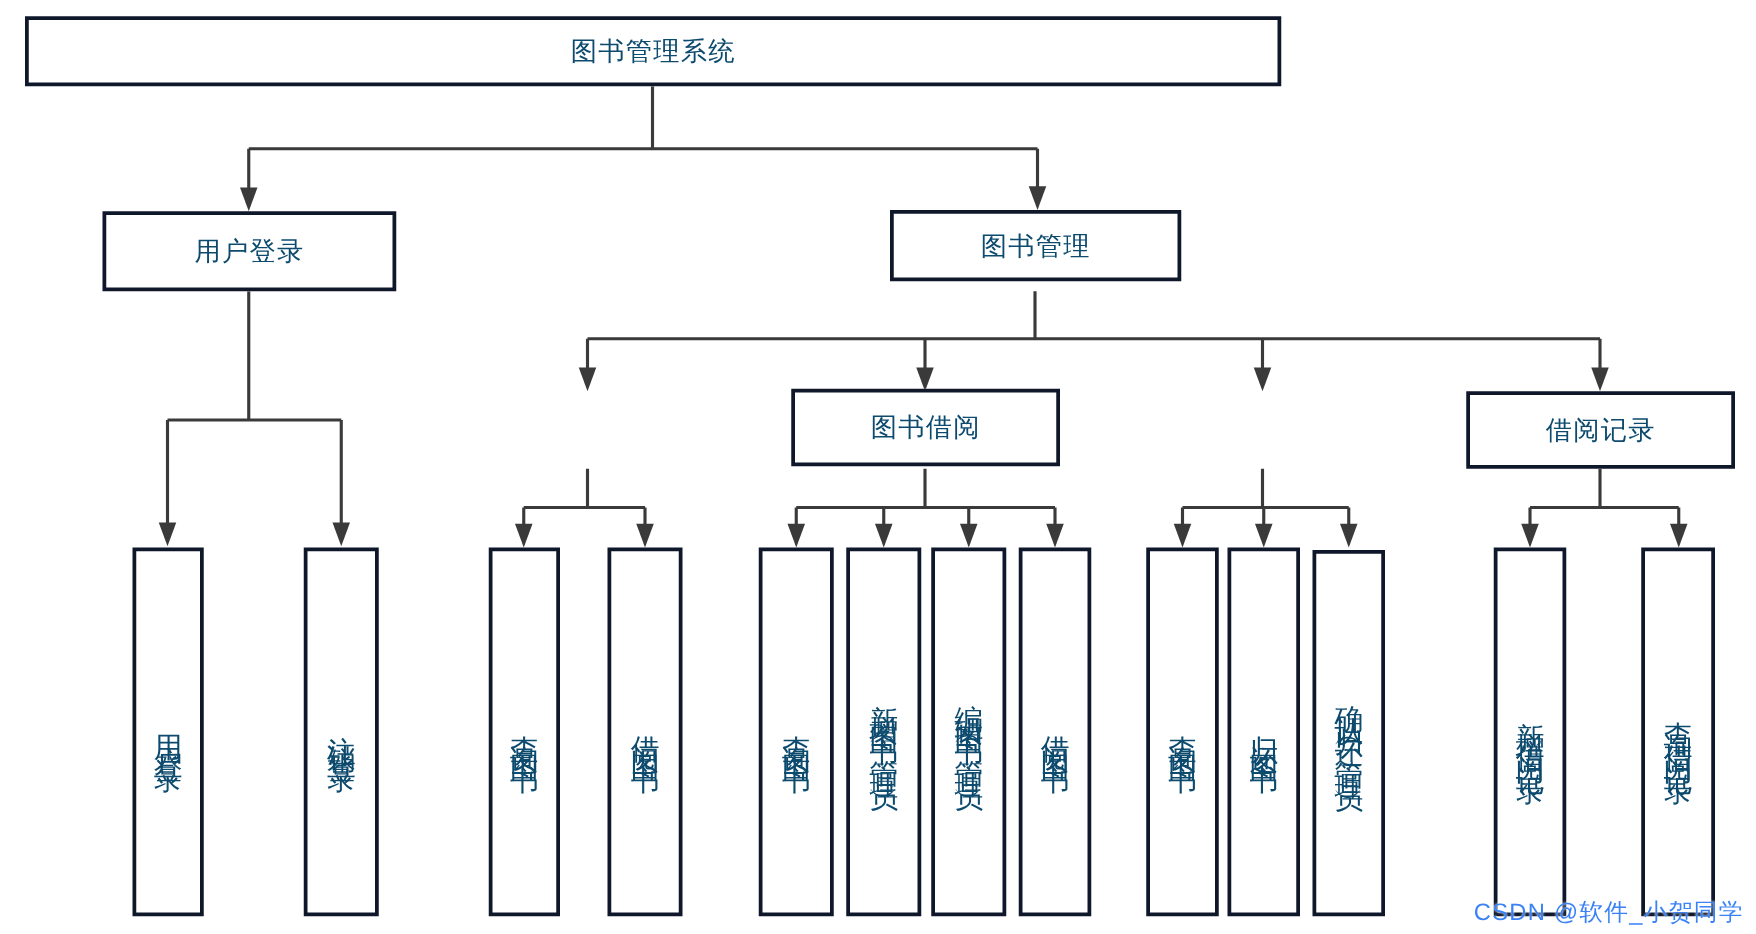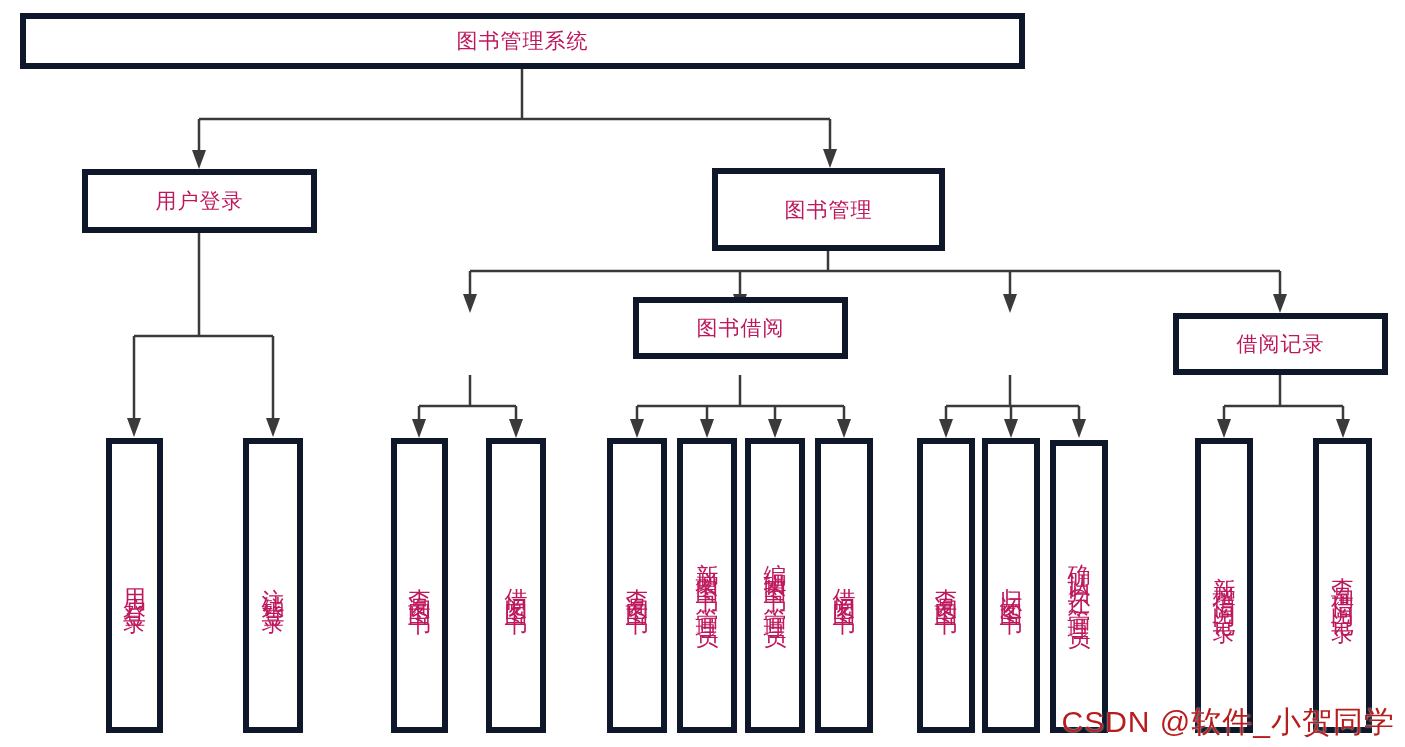--- a/index.html
+++ b/index.html
@@ -17,45 +17,45 @@
   }
   #edges {
     position: absolute;
     left: 0; top: 0;
     width: 1405px; height: 747px;
     pointer-events: none;
   }
   .box {
     position: absolute;
     box-sizing: border-box;
-    border: 6px solid #0f172a;
+    border: 3px solid #0f172a;
     background: #ffffff;
-    color: #be185d;
+    color: #0c4a6e;
     display: flex;
     align-items: center;
     justify-content: center;
     text-align: center;
   }
   .box.h {
     font-size: 21px;
     letter-spacing: 1px;
   }
   .box.v {
     writing-mode: vertical-rl;
     font-size: 23px;
     letter-spacing: 9px;
     line-height: 1;
   }
   .box.v4 { letter-spacing: 8px; }
   #watermark {
     position: absolute;
     right: 10px;
     bottom: 4px;
-    font-size: 30px;
-    color: #b91c1c;
+    font-size: 19px;
+    color: #3b82f6;
     letter-spacing: 1px;
     text-shadow: 0 0 2px #ffffff;
     z-index: 5;
     white-space: nowrap;
   }
 </style>
 </head>
 <body>
 
 <div id="stage">
@@ -103,23 +103,23 @@
       <polygon points="1011,438 1004,419 1018,419"></polygon>
       <polygon points="1079,438 1072,419 1086,419"></polygon>
       <polygon points="1224,438 1217,419 1231,419"></polygon>
       <polygon points="1343,438 1336,419 1350,419"></polygon>
     </g>
   </svg>
 
   <div class="box h" style="left:20px; top:13px; width:1005px; height:56px;">图书管理系统</div>
 
   <div class="box h" style="left:82px; top:169px; width:235px; height:64px;">用户登录</div>
-  <div class="box h" style="left:712px; top:168px; width:233px; height:83px;text-align:center;">图书管理</div>
+  <div class="box h" style="left:712px; top:168px; width:233px; height:57px;text-align:center;">图书管理</div>
 
-  <div class="box h" style="left:633px; top:297px; width:215px; height:62px;">图书借阅</div>
+  <div class="box h" style="left:633px; top:311px; width:215px; height:62px;">图书借阅</div>
   <div class="box h" style="left:1173px; top:313px; width:215px; height:62px;">借阅记录</div>
 
   <div class="box v v4" style="left:106px; top:438px; width:57px; height:295px;">用户登录</div>
   <div class="box v v4" style="left:243px; top:438px; width:60px; height:295px;">注销登录</div>
 
   <div class="box v v4" style="left:391px; top:438px; width:57px; height:295px;">查询图书</div>
   <div class="box v v4" style="left:486px; top:438px; width:60px; height:295px;">借阅图书</div>
 
   <div class="box v v4" style="left:607px; top:438px; width:60px; height:295px;">查询图书</div>
   <div class="box v" style="left:677px; top:438px; width:60px; height:295px;">新增图书（管理员）</div>

